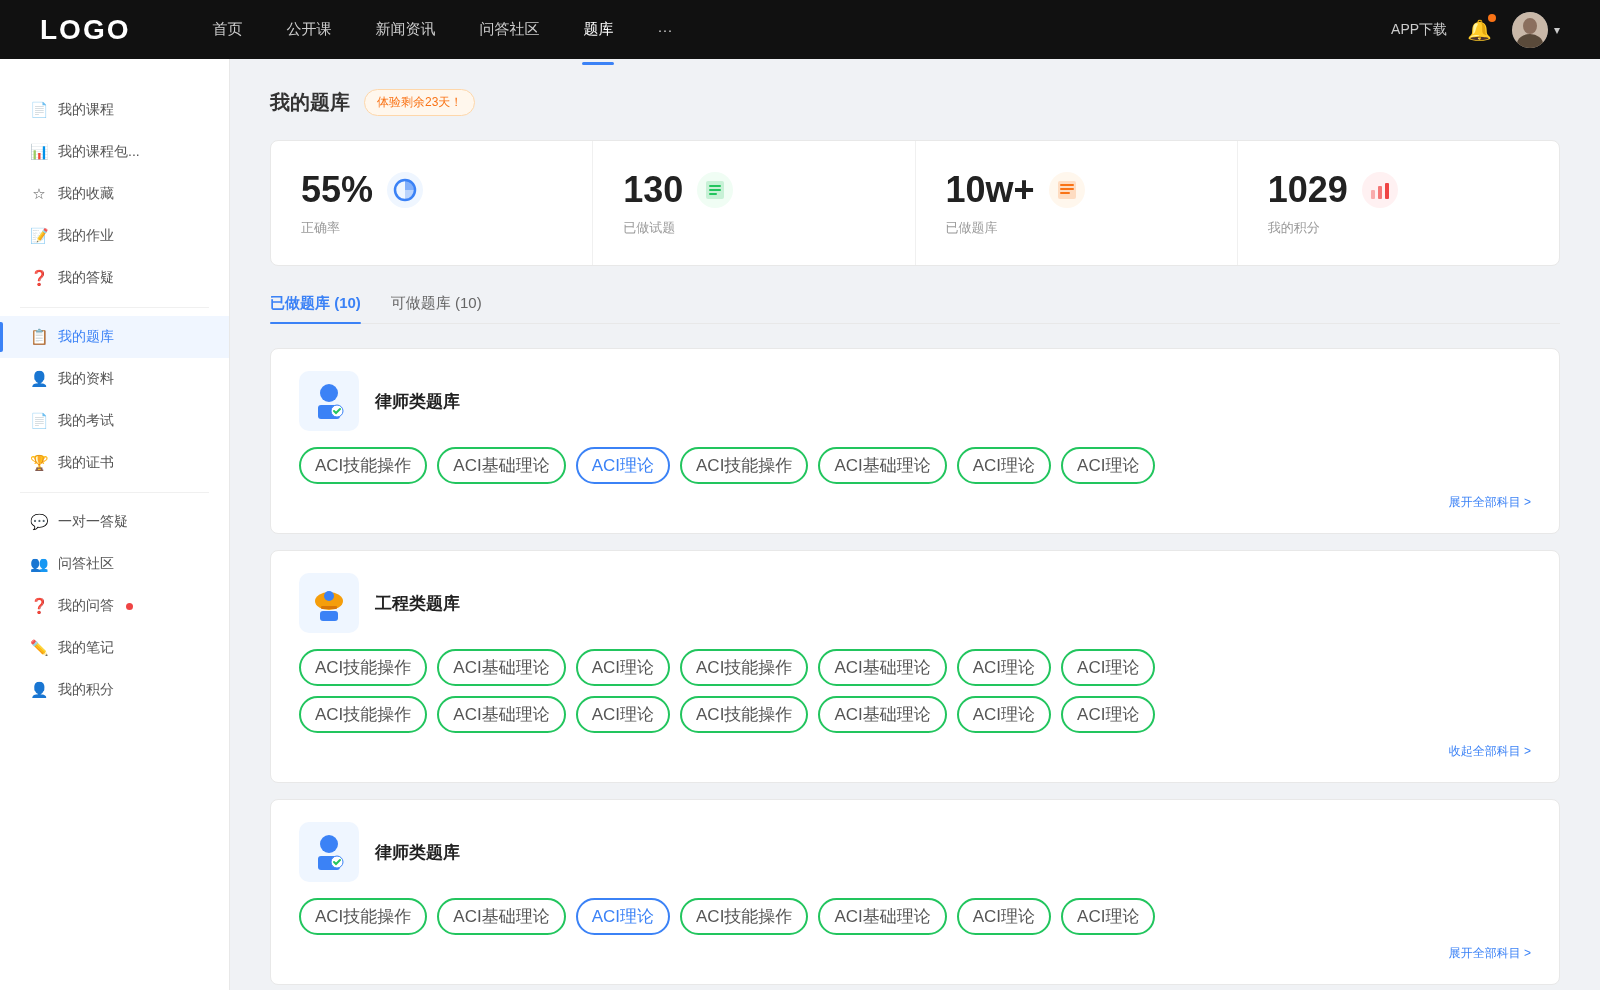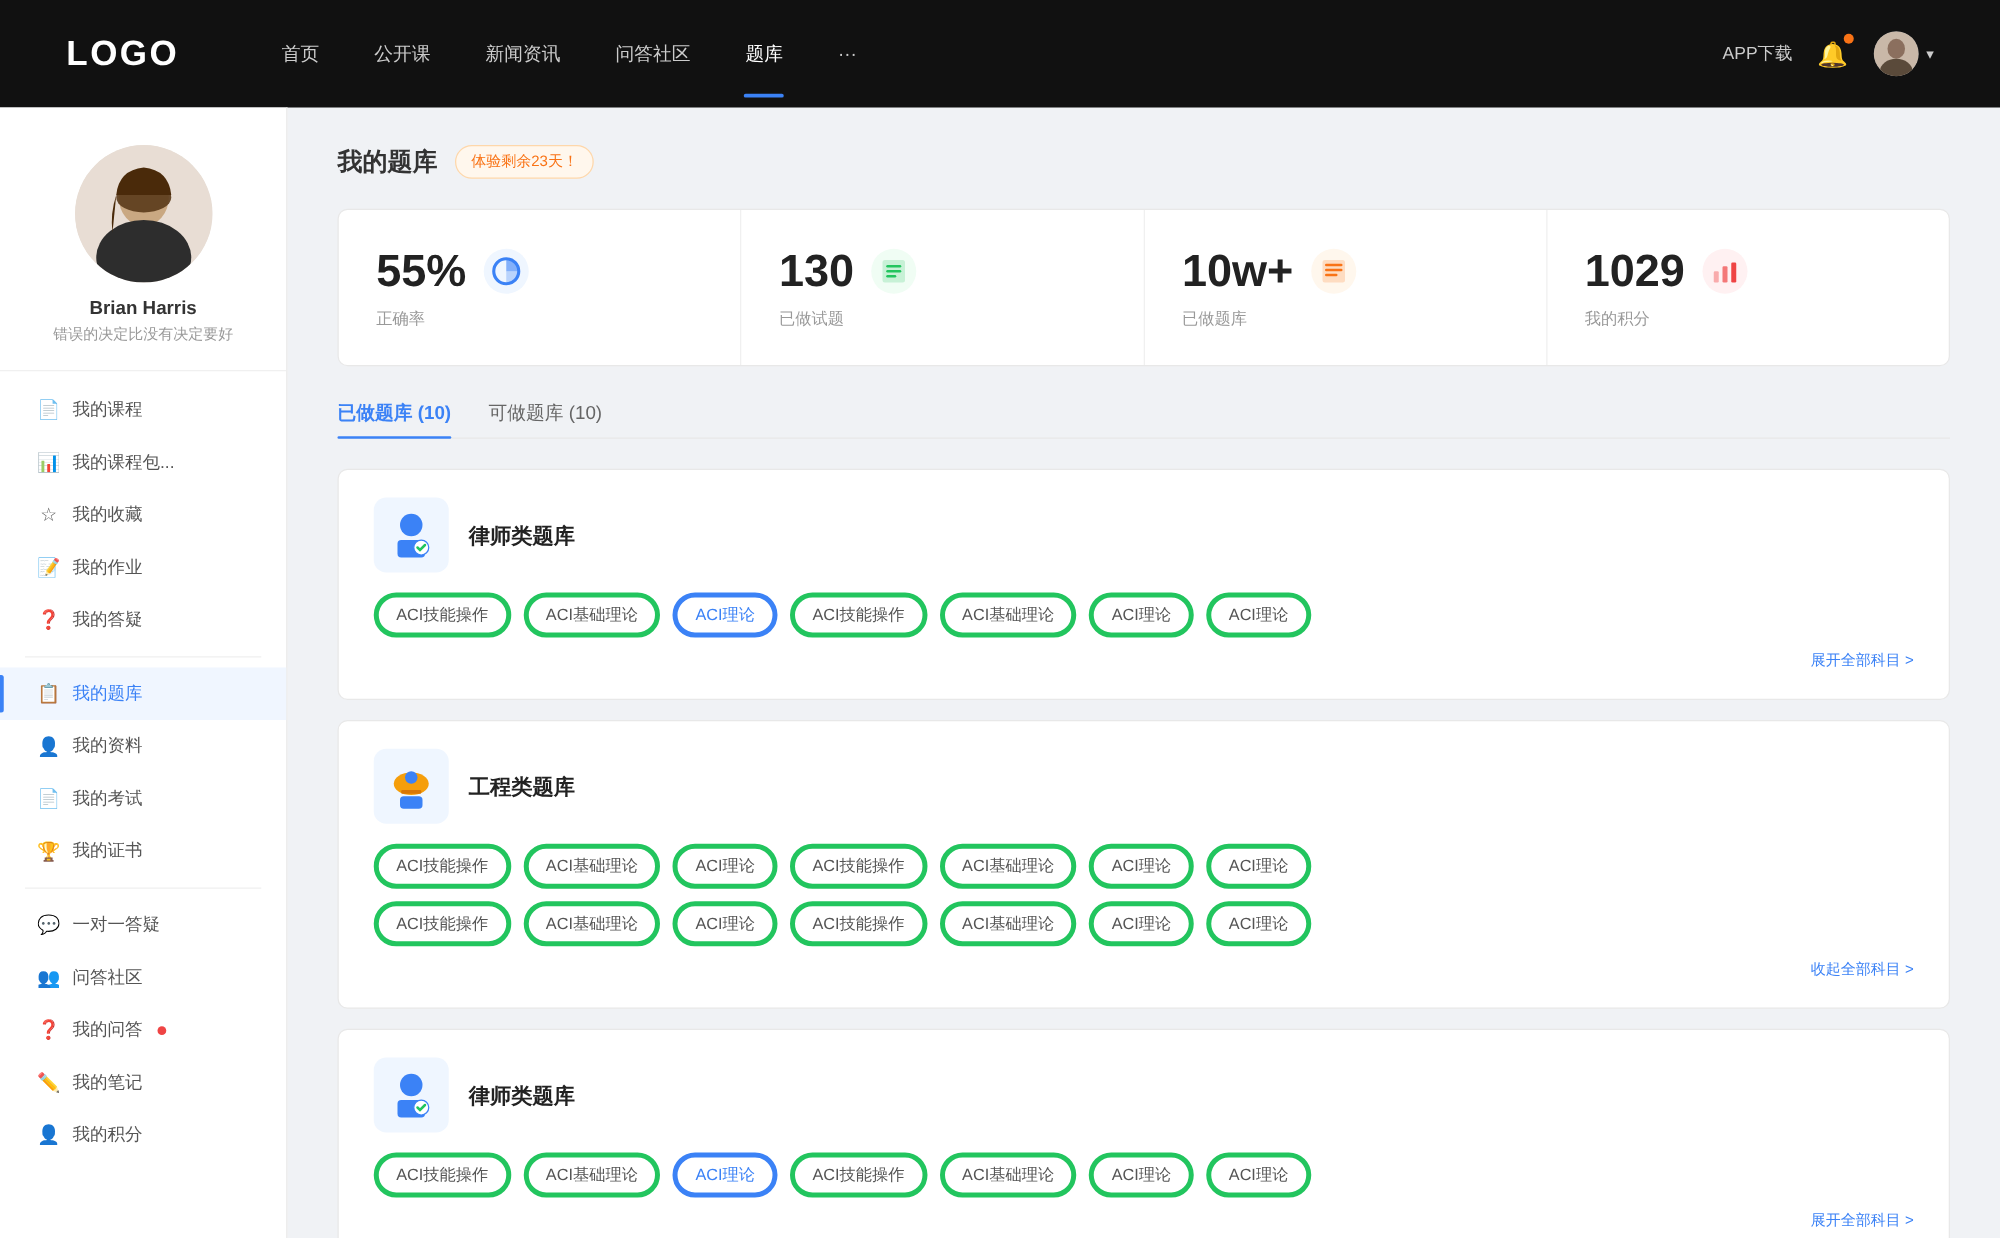--- a/index.html
+++ b/index.html
@@ -1,19 +1,19 @@
 <!DOCTYPE html>
 <html><head>
   <meta charset="utf-8">
   <style>
     * { box-sizing: border-box; margin: 0; padding: 0; }
     body { font-family: -apple-system, BlinkMacSystemFont, 'PingFang SC', 'Microsoft YaHei', sans-serif; background: #f0f2f5; min-height: 990px; }
 
     
-    .topnav { background: #111; height: 86px; display: flex; align-items: center; padding: 0 53px; gap: 0; }
+    .topnav { background: #111; height: 59px; display: flex; align-items: center; padding: 0 40px; gap: 0; }
     .topnav-logo { color: #fff; font-size: 28px; font-weight: bold; margin-right: 60px; letter-spacing: 2px; }
     .topnav-links { display: flex; gap: 0; flex: 1; }
     .topnav-link { color: #ccc; font-size: 15px; padding: 0 22px; height: 70px; display: flex; align-items: center; cursor: pointer; position: relative; }
     .topnav-link.active { color: #fff; }
     .topnav-link.active::after { content: ''; position: absolute; bottom: 0; left: 50%; transform: translateX(-50%); width: 32px; height: 3px; background: #3b82f6; border-radius: 2px; }
     .topnav-right { display: flex; align-items: center; gap: 20px; }
     .topnav-app { color: #ccc; font-size: 14px; cursor: pointer; }
     .bell-icon-wrap { position: relative; cursor: pointer; }
     .bell-icon { font-size: 20px; color: #ccc; }
     .bell-badge { position: absolute; top: -4px; right: -4px; width: 8px; height: 8px; background: #f97316; border-radius: 50%; }
@@ -65,21 +65,21 @@
     .tab-item.active::after { content: ''; position: absolute; bottom: -1px; left: 0; right: 0; height: 2px; background: #3b82f6; border-radius: 2px; }
 
     
     .bank-list { display: flex; flex-direction: column; gap: 16px; }
     .bank-card { background: #fff; border-radius: 8px; border: 1px solid #e8e8e8; padding: 22px 28px; }
     .bank-card-header { display: flex; align-items: center; gap: 16px; margin-bottom: 16px; }
     .bank-icon { width: 60px; height: 60px; border-radius: 10px; background: #eff6ff; display: flex; align-items: center; justify-content: center; }
     .bank-icon svg { width: 44px; height: 44px; }
     .bank-name { font-size: 17px; font-weight: 600; color: #222; }
     .bank-tags { display: flex; flex-wrap: wrap; gap: 10px; }
-    .tag { padding: 5px 14px; border-radius: 20px; font-size: 13px; border: 4px solid #22c55e; color: #555; cursor: pointer; background: #fff; }
+    .tag { padding: 5px 14px; border-radius: 20px; font-size: 17px; border: 2px solid #22c55e; color: #555; cursor: pointer; background: #fff; }
     .tag.active { border-color: #3b82f6; color: #3b82f6; background: #fff; }
     .expand-btn { text-align: right; color: #3b82f6; font-size: 12px; cursor: pointer; margin-top: 10px; }
     .collapse-btn { text-align: right; color: #3b82f6; font-size: 12px; cursor: pointer; margin-top: 10px; }
     .bank-tags-row2 { display: flex; flex-wrap: wrap; gap: 10px; margin-top: 10px; }
   </style>
 </head>
 <body>
 
 <nav class="topnav">
   <div class="topnav-logo">LOGO</div>
@@ -106,35 +106,20 @@
         </svg>
       </div>
       <span class="chevron-down">▾</span>
     </div>
   </div>
 </nav>
 
 <div class="page-body">
 
   <aside class="sidebar">
-    <div class="sidebar-profile">
-      <div class="profile-avatar">
-        <svg viewBox="0 0 110 110" xmlns="http://www.w3.org/2000/svg">
-          <circle cx="55" cy="55" r="55" fill="#e8ddd4"></circle>
-          <ellipse cx="55" cy="42" rx="20" ry="23" fill="#c9a882"></ellipse>
-          <ellipse cx="55" cy="90" rx="38" ry="30" fill="#2d2d2d"></ellipse>
-          <ellipse cx="55" cy="42" rx="22" ry="12" fill="#5a3a1a" opacity="0.9"></ellipse>
-
-          <path d="M33 40 Q35 20 55 18 Q75 20 77 40" fill="#4a2a0a"></path>
-          <path d="M33 40 Q28 55 30 70" fill="#4a2a0a"></path>
-        </svg>
-      </div>
-      <div class="profile-name">Brian Harris</div>
-      <div class="profile-motto">错误的决定比没有决定要好</div>
-    </div>
 
     <div class="sidebar-menu">
       <div class="sidebar-item">
         <span class="s-icon">📄</span>
         <span>我的课程</span>
       </div>
       <div class="sidebar-item">
         <span class="s-icon">📊</span>
         <span>我的课程包...</span>
       </div>

